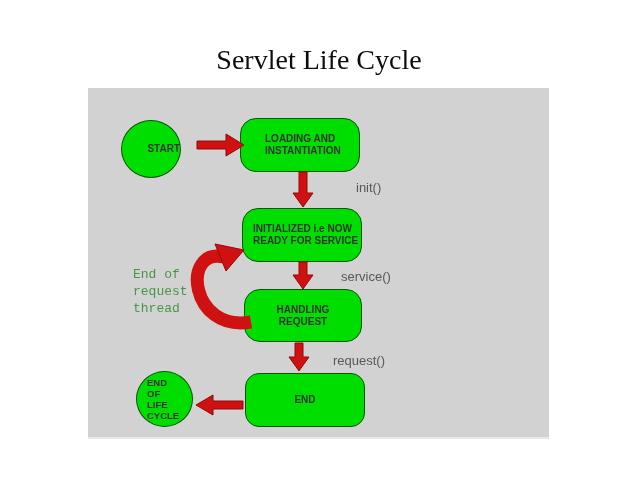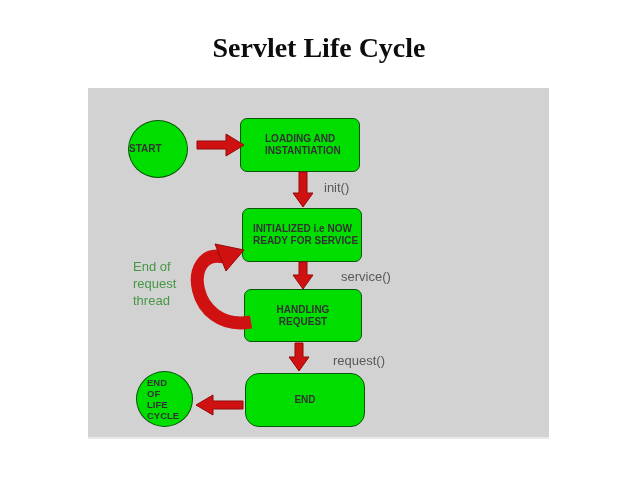--- a/index.html
+++ b/index.html
@@ -1,39 +1,39 @@
 <!DOCTYPE html>
 <html style="--node-fill: #00de00; --node-border: #0a550a; --node-text: #333333; --arrow: #d01111; --arrow-dark: #950808; --panel-bg: #d2d2d2; --label-gray: #585858; --label-green: #479747;"><head>
 <meta charset="utf-8">
 <style>
   html,body{margin:0;padding:0;background:#ffffff;}
   .stage{position:relative;width:638px;height:478px;overflow:hidden;background:#ffffff;
          font-family:"Liberation Sans",sans-serif;}
-  .slide-title{position:absolute;top:32px;left:0;width:100%;text-align:center;
-         font-family:"Liberation Serif",serif;font-weight:bold;font-size:28px;color:#0d0d0d;}
+  .slide-title{position:absolute;top:44px;left:0;width:100%;text-align:center;
+         font-family:"Liberation Serif",serif;font-weight:normal;font-size:28px;color:#0d0d0d;}
   .panel{position:absolute;left:88px;top:88px;width:461px;height:349px;
          background:var(--panel-bg,#d2d2d2);border-bottom:2px solid #e8e8e8;}
   .node{position:absolute;display:flex;align-items:center;box-sizing:border-box;
         background:var(--node-fill,#00dd00);border:1px solid var(--node-border,#0a550a);
         color:var(--node-text,#333333);font-size:10px;font-weight:bold;line-height:12px;}
   .node .lbl{white-space:pre-line;}
-  .rectnode{border-radius:7px;}
+  .rectnode{border-radius:16px;}
   .circlenode{border-radius:50%;}
-  .node-start{left:128px;top:120px;width:60px;height:58px;justify-content:flex-start;text-align:center;}
+  .node-start{left:121px;top:120px;width:60px;height:58px;justify-content:flex-end;text-align:center;}
   .node-loading{left:240px;top:118px;width:120px;height:54px;padding-left:24px;}
   .node-initialized{left:242px;top:208px;width:120px;height:54px;padding-left:10px;}
   .node-handling{left:244px;top:289px;width:118px;height:53px;justify-content:center;text-align:center;}
   .node-end{left:245px;top:373px;width:120px;height:54px;justify-content:center;text-align:center;border-radius:14px;}
   .node-eol{left:136px;top:371px;width:57px;height:56px;padding-left:10px;font-size:9.5px;line-height:11px;}
   .mlabel{position:absolute;color:var(--label-gray,#585858);font-size:13px;}
-  .label-init{left:316px;top:180px;padding-left:8px;}
+  .label-init{left:348px;top:180px;padding-left:8px;}
   .label-service{left:333px;top:269px;margin-left:8px;}
   .label-destroy{left:333px;top:353px;}
-  .note-green{position:absolute;left:133px;top:258px;color:var(--label-green,#479747);
-        font-size:13px;line-height:17px;white-space:pre-line;}
+  .note-green{position:absolute;left:133px;top:266px;color:var(--label-green,#479747);
+        font-size:13px;line-height:17px;white-space:pre-line;font-family:Liberation Mono, monospace;}
   svg.arrows{position:absolute;left:0;top:0;pointer-events:none;}
   .arrow{fill:var(--arrow,#d01111);stroke:var(--arrow-dark,#950808);stroke-width:1;}
   .arrow-curve{fill:none;stroke:var(--arrow,#d01111);stroke-width:13;}
   .arrow-head{fill:var(--arrow,#d01111);stroke:var(--arrow-dark,#950808);stroke-width:1;}
 </style>
 </head>
 <body>
 
 <div class="stage">
 

